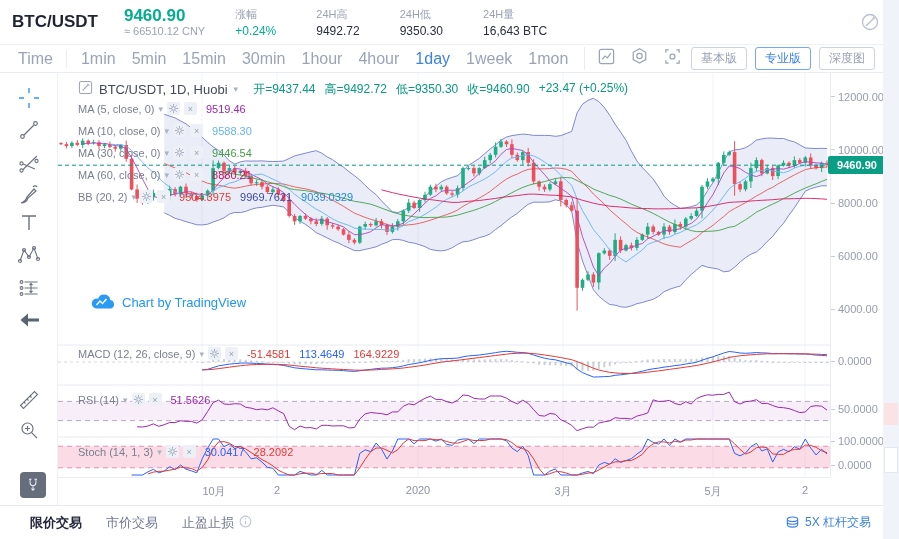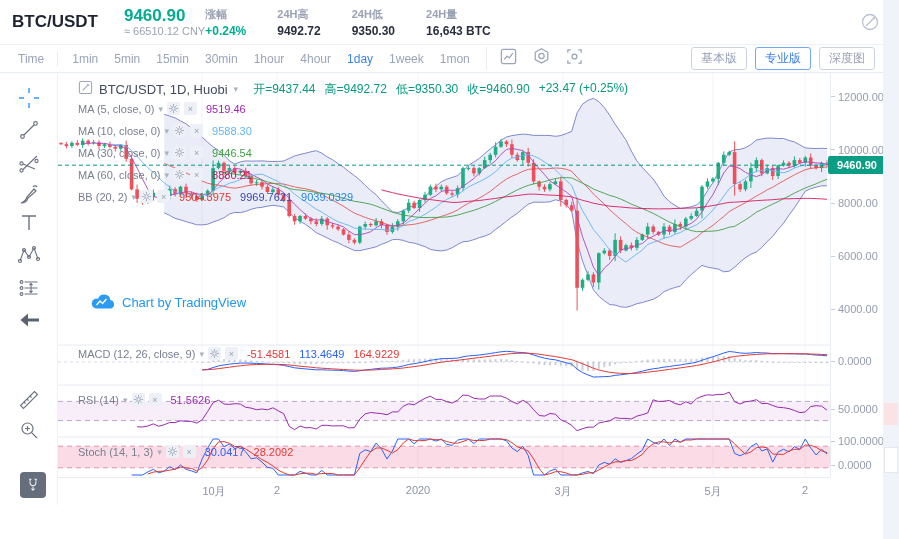--- a/index.html
+++ b/index.html
@@ -6,30 +6,30 @@
   html,body { width:899px; height:539px; overflow:hidden; }
   body { font-family:"Liberation Sans", sans-serif; background:#fff; color:#23262f; position:relative; }
   #app { position:relative; width:899px; height:539px; background:#fff; overflow:hidden; }
 
   
   .hdr { position:absolute; left:0; top:0; width:899px; height:44px; background:#fff; display:flex; align-items:center; }
   .pair { margin-left:12px; font-size:17px; font-weight:bold; color:#1f2433; }
   .price-col { margin-left:26px; line-height:1.15; }
   .big-price { color:#03ad91; font-size:17px; font-weight:bold; }
   .cny { color:#9aa2b4; font-size:11px; }
-  .stats { display:flex; gap:31px;font-weight:bold; }
+  .stats { display:flex; margin-left:30px; gap:40px; }
   .stat .lab { color:#9aa2b4; font-size:11px; margin-bottom:2px; }
   .stat .val { color:#2a2f3f; font-size:12px; }
   .stat.green .val { color:#03ad91; }
   .hdr-icon { position:absolute; left:860px; top:12px; z-index:7; }
 
   
   .ibar { position:absolute; left:0; top:44px; width:899px; height:29px; background:#fff; border-top:1px solid #eef1f6; border-bottom:1px solid #e8ecf3; display:flex; align-items:center; padding-left:18px; }
   #intervals { display:flex; align-items:center; }
-  .iv { font-size:12px; color:#9aa4b8; margin-right:16px; cursor:pointer; white-space:nowrap; }
+  .iv { font-size:16px; color:#9aa4b8; margin-right:16px; cursor:pointer; white-space:nowrap; }
   .iv.active { color:#3b82e8; }
   .iv.first { padding-right:13px; border-right:1px solid #e9edf3; margin-right:14px; }
   .ibar-icons { display:flex; align-items:center; border-left:1px solid #e9edf3; padding-left:12px; gap:14px; }
   .view-btns { margin-left:auto; margin-right:24px; display:flex; gap:8px; }
   .vbtn { border:1px solid #ccd4e2; color:#97a1b5; font-size:12px; padding:2px 9px; border-radius:3px; background:#fff; white-space:nowrap; }
   .vbtn.active { border-color:#74a7f6; color:#3b82e8; }
 
   
   .ltb { position:absolute; left:0; top:73px; width:58px; height:432px; background:#fff; border-right:1px solid #edf0f5; z-index:4; }
   .tool { position:absolute; left:50%; transform:translateX(-50%); width:22px; height:22px; }
@@ -773,14 +773,32 @@
       <span class="tlab" style="left: 505px;">3月</span>
       <span class="tlab" style="left: 655px;">5月</span>
       <span class="tlab" style="left: 747px;">2</span>
     </div>
 
   <div class="rstrip">
     <div class="pink-marker"></div>
     <div class="white-marker"></div>
   </div>
 
+  <div class="bbar">
+    <div id="tabs">
+        <span class="ttab active">限价交易</span>
+        <span class="ttab">市价交易</span>
+        <span class="ttab">止盈止损<span><svg width="13" height="13" viewBox="0 0 14 14" fill="none" stroke="#b9c1d2" stroke-width="1.1">
+              <circle cx="7" cy="7" r="5.8"></circle>
+              <path d="M7 6.2v3.6"></path>
+              <circle cx="7" cy="4.2" r="0.7" fill="#b9c1d2" stroke="none"></circle>
+            </svg></span></span>
+      </div>
+    <div class="lev">
+      <svg width="15" height="15" viewBox="0 0 16 16" fill="none" stroke="#3b82e8" stroke-width="1.2">
+          <ellipse cx="8" cy="4.5" rx="5.5" ry="2.4"></ellipse>
+          <path d="M2.5 4.5v6c0 1.3 2.5 2.4 5.5 2.4s5.5-1.1 5.5-2.4v-6M2.5 7.5c0 1.3 2.5 2.4 5.5 2.4s5.5-1.1 5.5-2.4"></path>
+        </svg>
+      <span>5X 杠杆交易</span>
+    </div>
+  </div>
 
 </div>
 
 </body></html>

